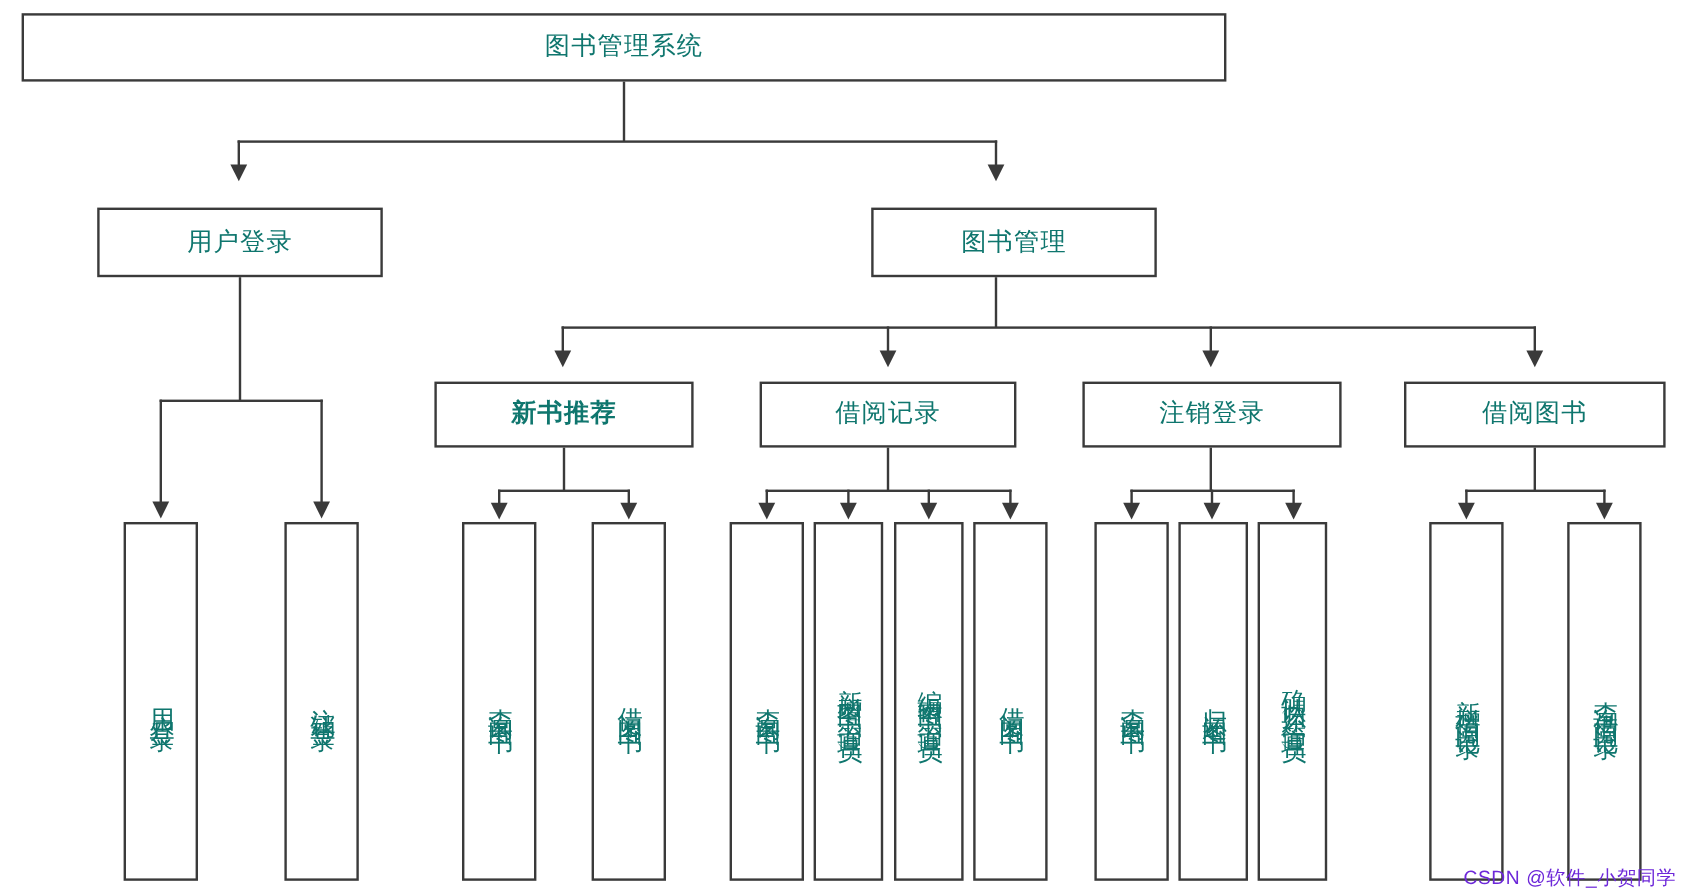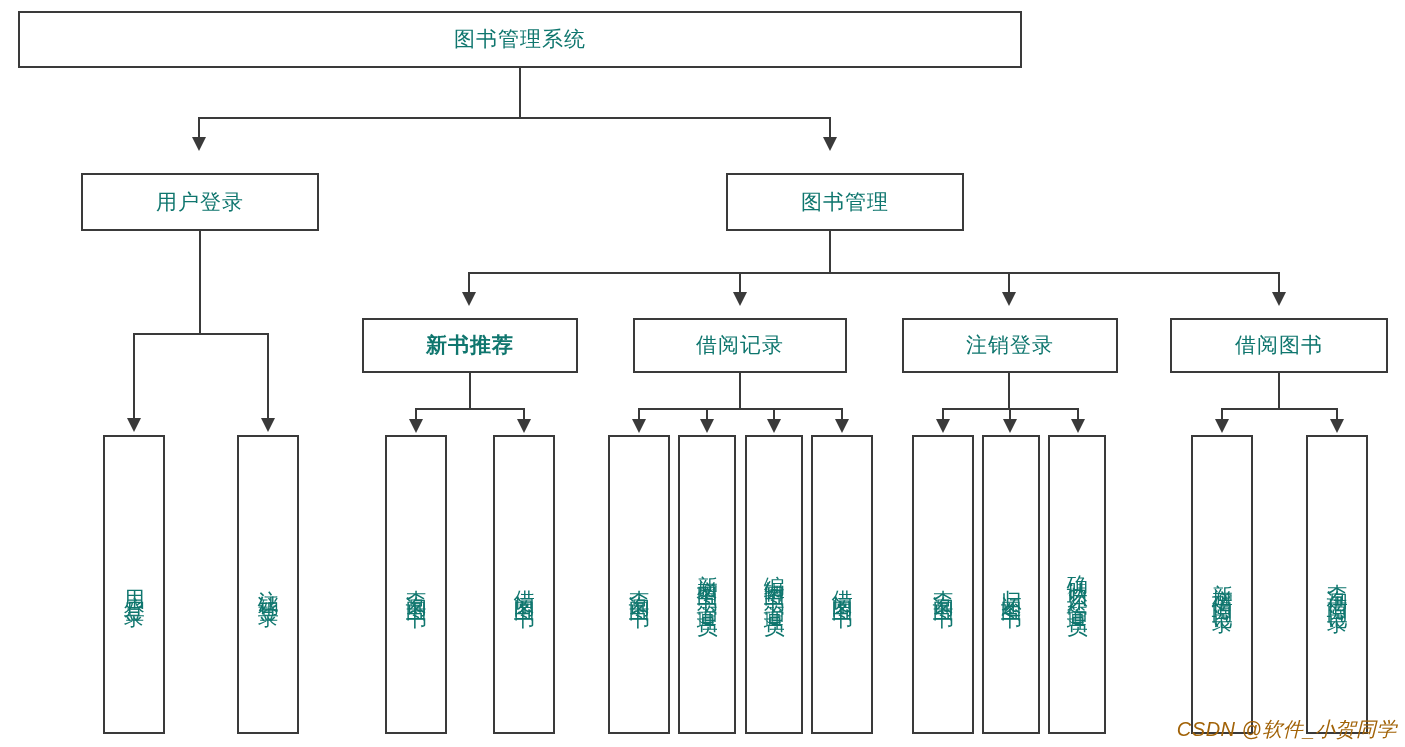--- a/index.html
+++ b/index.html
@@ -64,25 +64,24 @@
     height: 0;
     border-left: 7px solid transparent;
     border-right: 7px solid transparent;
     border-top: 14px solid #3a3a3a;
   }
   
   #watermark {
     position: absolute;
     right: 8px;
     bottom: 4px;
-    font-size: 20px;
-    color: #a16207;
+    font-size: 16px;
+    color: #6d28d9;
     white-space: nowrap;
     letter-spacing: 0.5px;
-    font-style: italic;
   }
 </style>
 </head>
 <body>
 
 <div id="canvas">
 
   <div class="node root" style="left:18px; top:11px; width:1004px; height:57px;">
     <span class="node-label">图书管理系统</span>
   </div>

